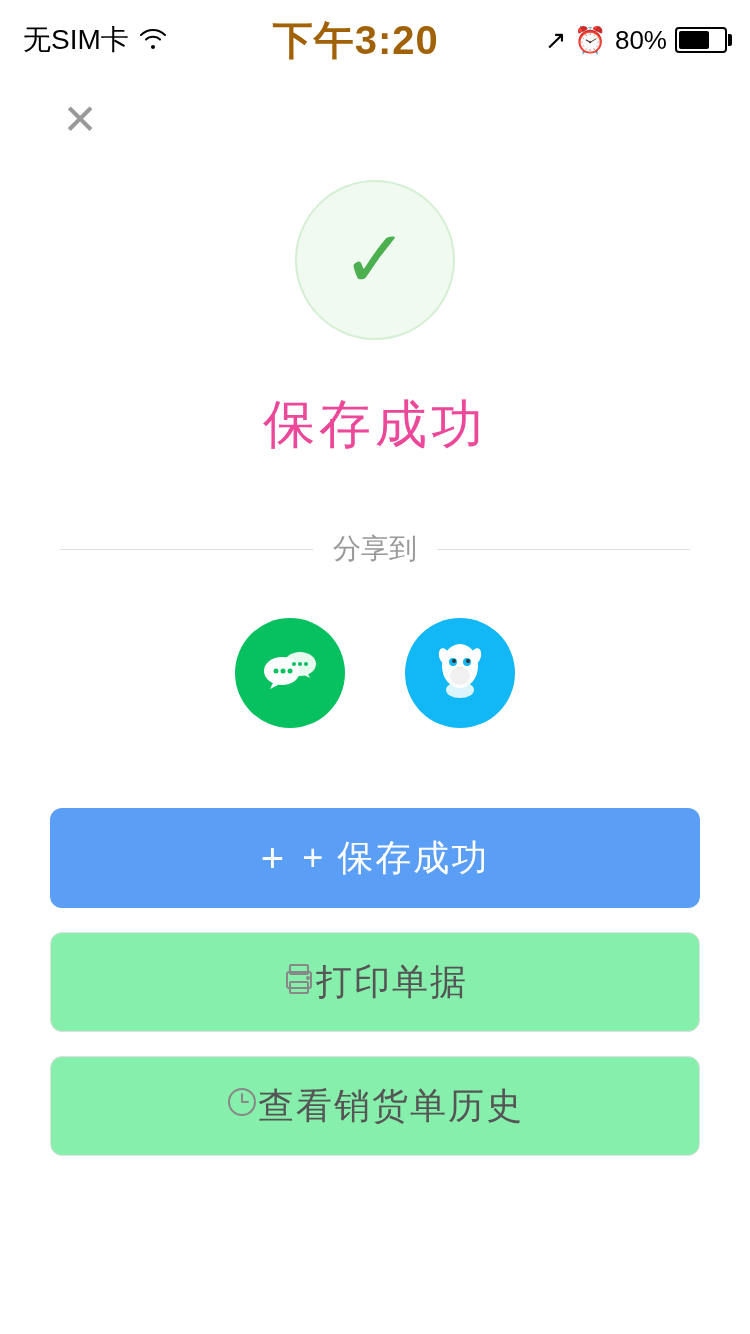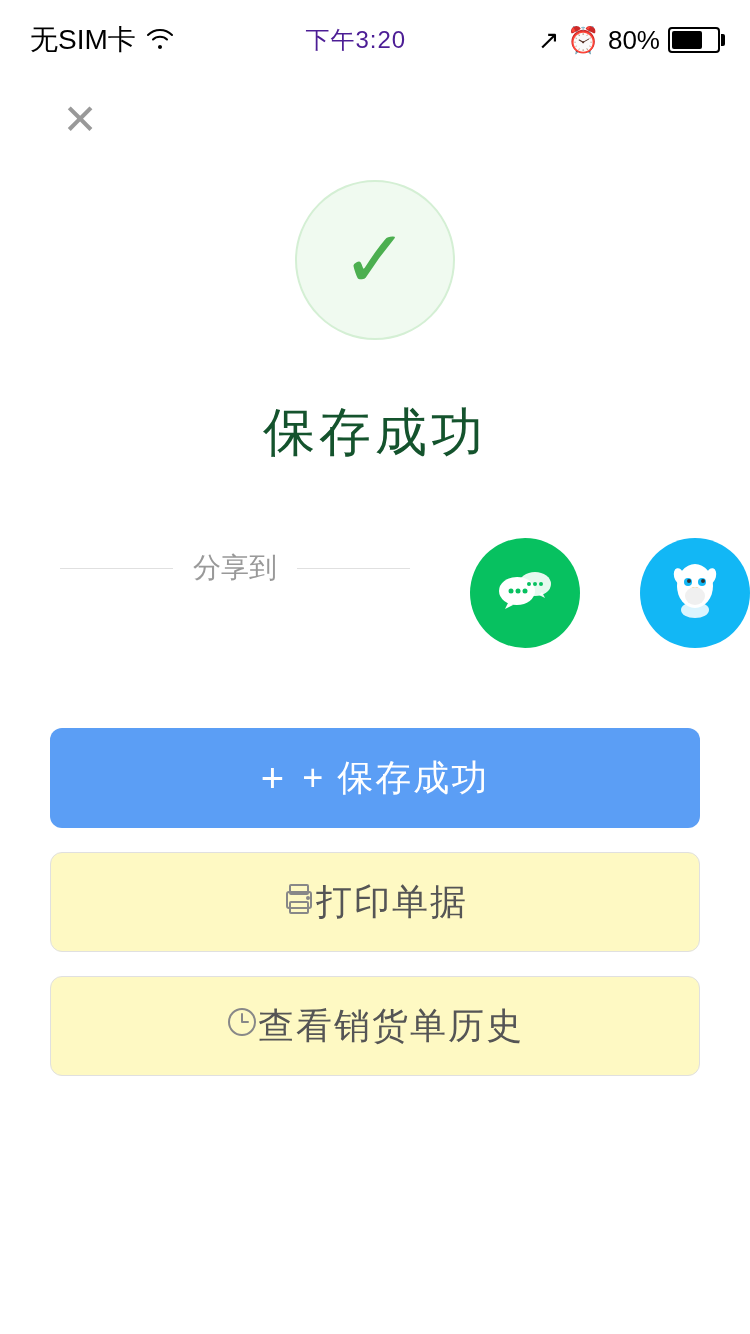--- a/index.html
+++ b/index.html
@@ -13,40 +13,40 @@
       overflow: hidden;
     }
 
     
     .status-bar {
       width: 750px;
       height: 80px;
       display: flex;
       align-items: center;
       justify-content: space-between;
-      padding: 0 30px;
+      padding: 0 23px;
       background: #ffffff;
     }
 
     .status-left {
       display: flex;
       align-items: center;
       gap: 10px;
       font-size: 28px;
       color: #000;
     }
 
     .wifi-icon {
       font-size: 26px;
     }
 
     .status-center {
-      font-size: 24px;
-      font-weight: 400;
-      color: #4c1d95;
+      font-size: 40px;
+      font-weight: 700;
+      color: #a16207;
       letter-spacing: 1px;
     }
 
     .status-right {
       display: flex;
       align-items: center;
       gap: 8px;
       font-size: 26px;
       color: #000;
     }
@@ -123,32 +123,31 @@
 
     .checkmark {
       font-size: 80px;
       color: #4caf50;
       line-height: 1;
     }
 
     
     .success-title {
       font-size: 52px;
-      color: #14532d;
+      color: #ec4899;
       font-weight: 400;
       margin-bottom: 70px;
       letter-spacing: 4px;
-      margin-top: 8px;
     }
 
     
     .share-section {
       width: 100%;
       display: flex;
-      flex-direction: row;
+      flex-direction: column;
       align-items: center;
       margin-bottom: 60px;
     }
 
     .share-divider-row {
       width: 100%;
       display: flex;
       align-items: center;
       padding: 0 60px;
       margin-bottom: 50px;
@@ -227,21 +226,21 @@
       align-items: center;
       justify-content: center;
       gap: 16px;
       cursor: pointer;
       letter-spacing: 2px;
     }
 
     .btn-secondary {
       width: 100%;
       height: 100px;
-      background: #fef9c3;
+      background: #86efac;
       border: 1px solid #e0e0e0;
       border-radius: 12px;
       font-size: 36px;
       color: #555;
       display: flex;
       align-items: center;
       justify-content: center;
       cursor: pointer;
       letter-spacing: 2px;
     }

